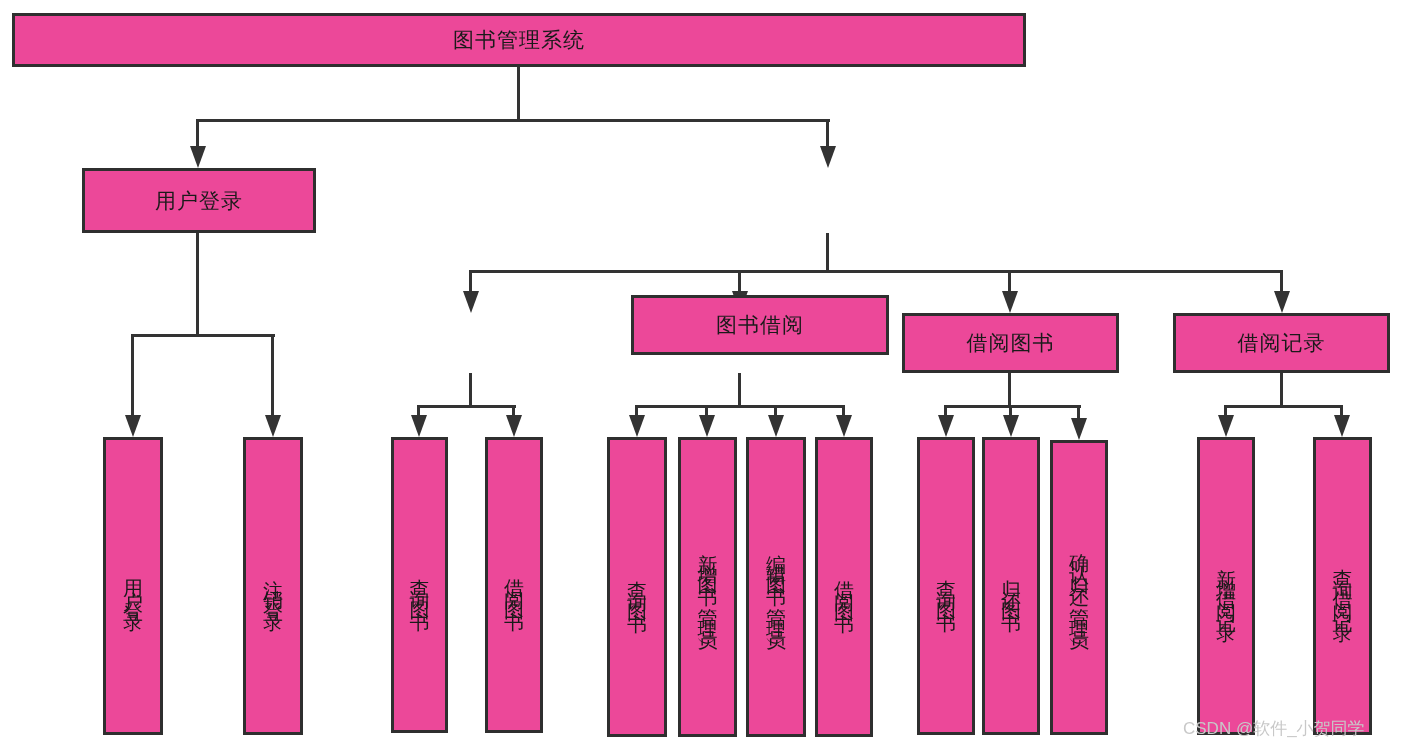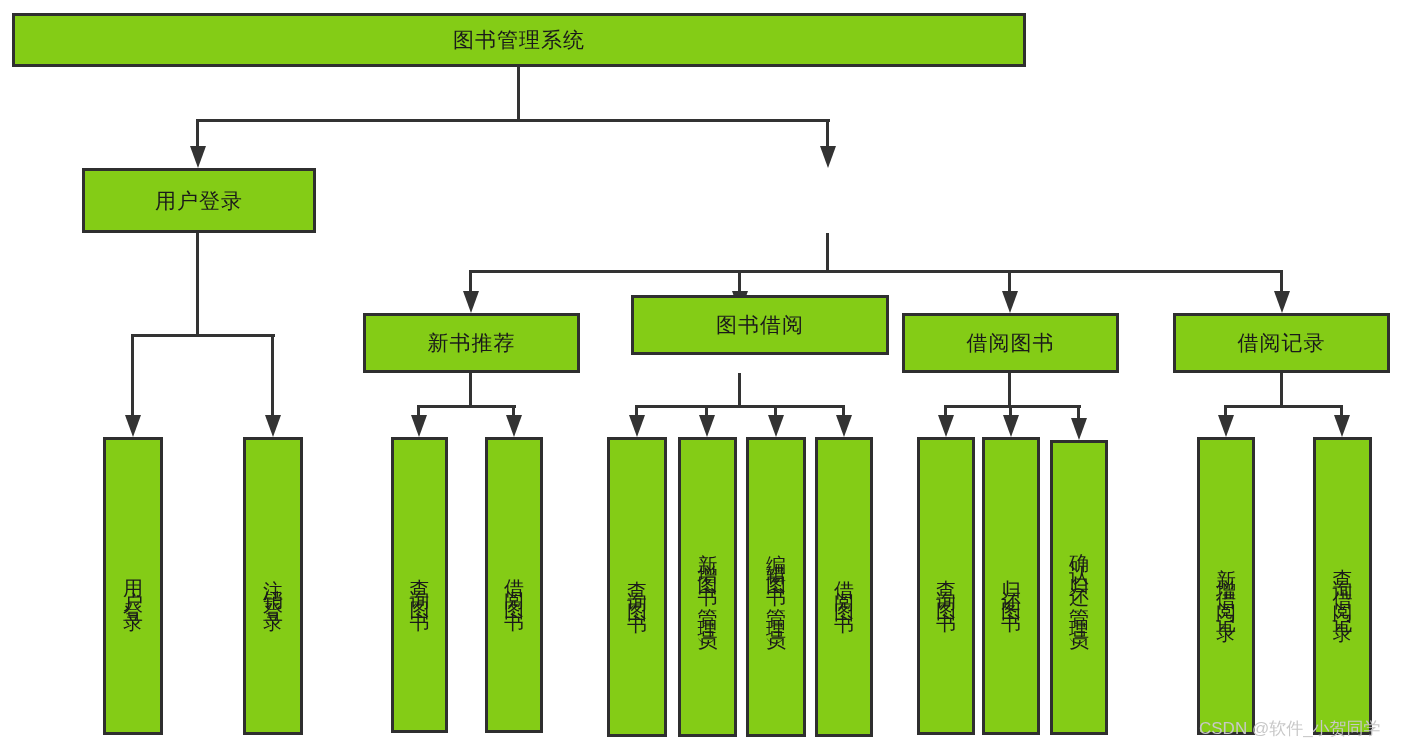--- a/index.html
+++ b/index.html
@@ -7,21 +7,21 @@
     position:relative;
     width:1405px;height:747px;
     background:#ffffff;
     font-family:"Liberation Sans", sans-serif;
     overflow:hidden;
   }
   .node{
     position:absolute;
     box-sizing:border-box;
     border:3px solid #2f2f2f;
-    background:#84cc16;
+    background:#ec4899;
     display:flex;
     align-items:center;
     justify-content:center;
     color:#1a1a1a;
   }
   .h-label{font-size:21px;letter-spacing:1px;}
   .v-label{
     writing-mode:vertical-rl;
     text-orientation:mixed;
     font-size:20px;
@@ -38,21 +38,20 @@
     border-right:8px solid transparent;
     border-top:22px solid #333333;
   }
   #watermark{
     position:absolute;
     left:1183px;top:717px;
     font-size:17px;
     color:#c8c8c8;
     z-index:20;
     white-space:nowrap;
-    margin-left:16px;
   }
   
   #n-root{left:12px;top:13px;width:1014px;height:54px}
   #n-user-login{left:82px;top:168px;width:234px;height:65px}
   #n-book-mgmt{left:712px;top:168px;width:234px;height:65px}
   #n-l3a{left:363px;top:313px;width:217px;height:60px}
   #n-l3b{left:631px;top:295px;width:258px;height:60px}
   #n-l3c{left:902px;top:313px;width:217px;height:60px}
   #n-l3d{left:1173px;top:313px;width:217px;height:60px}
   #n-g1a{left:103px;top:437px;width:60px;height:298px}
@@ -130,23 +129,20 @@
     </div>
 
   <div class="node h-label" id="n-root">
     <span>图书管理系统</span>
   </div>
 
   <div class="node h-label" id="n-user-login">
     <span>用户登录</span>
   </div>
 
-  <div class="node h-label" id="n-l3a">
-    <span>新书推荐</span>
-  </div>
   <div class="node h-label" id="n-l3b">
     <span>图书借阅</span>
   </div>
   <div class="node h-label" id="n-l3c">
     <span>借阅图书</span>
   </div>
   <div class="node h-label" id="n-l3d">
     <span>借阅记录</span>
   </div>
 

